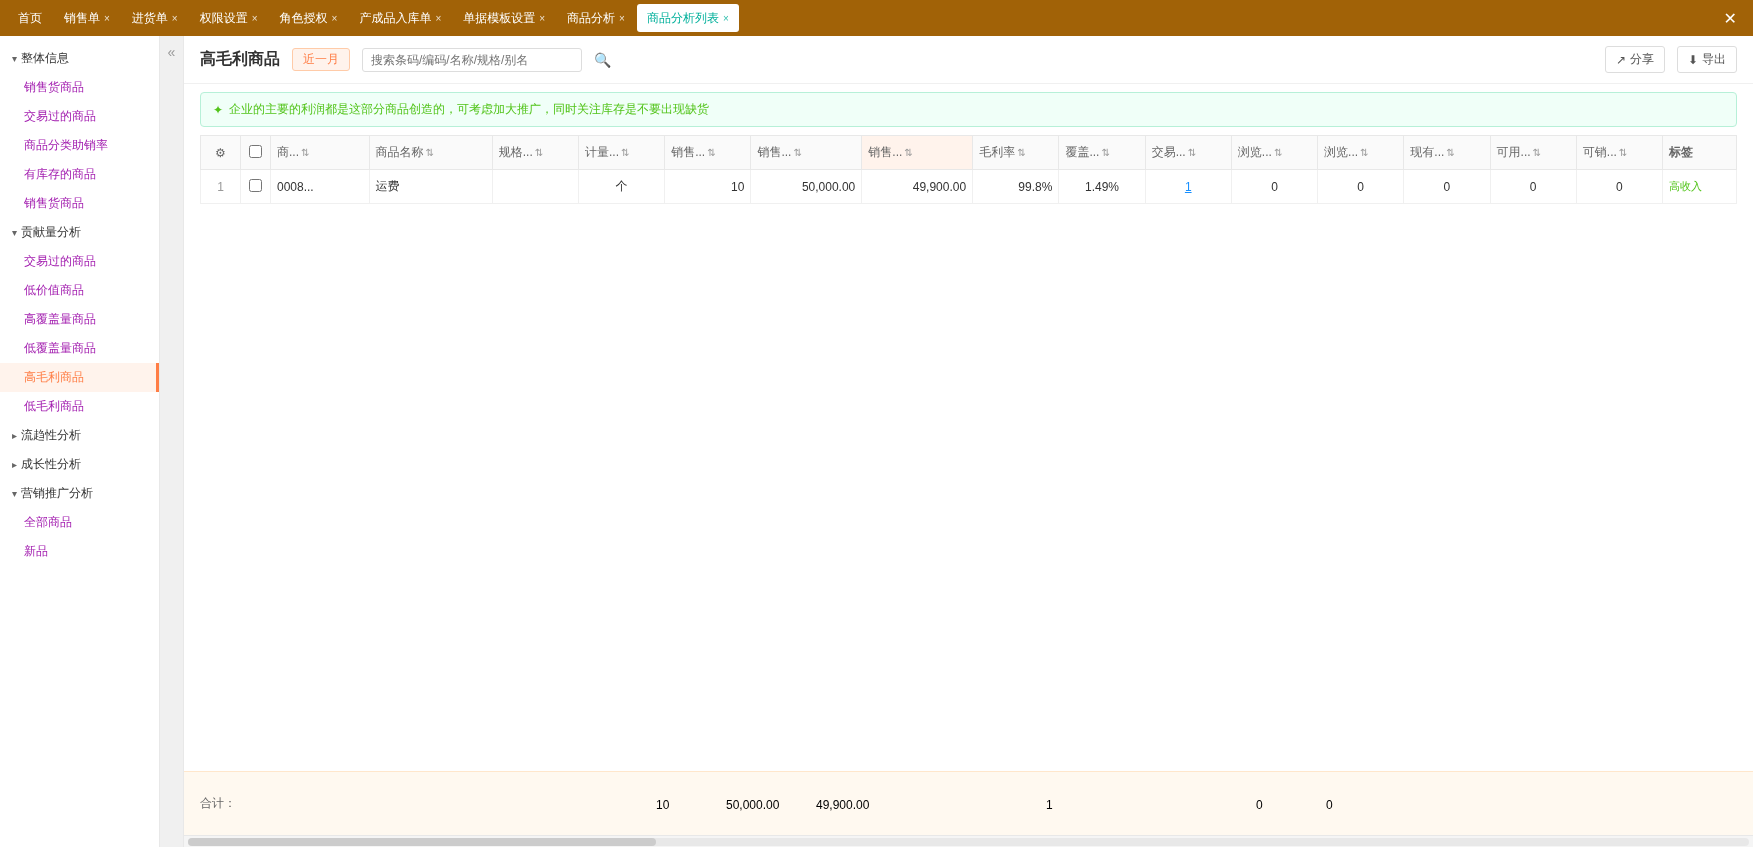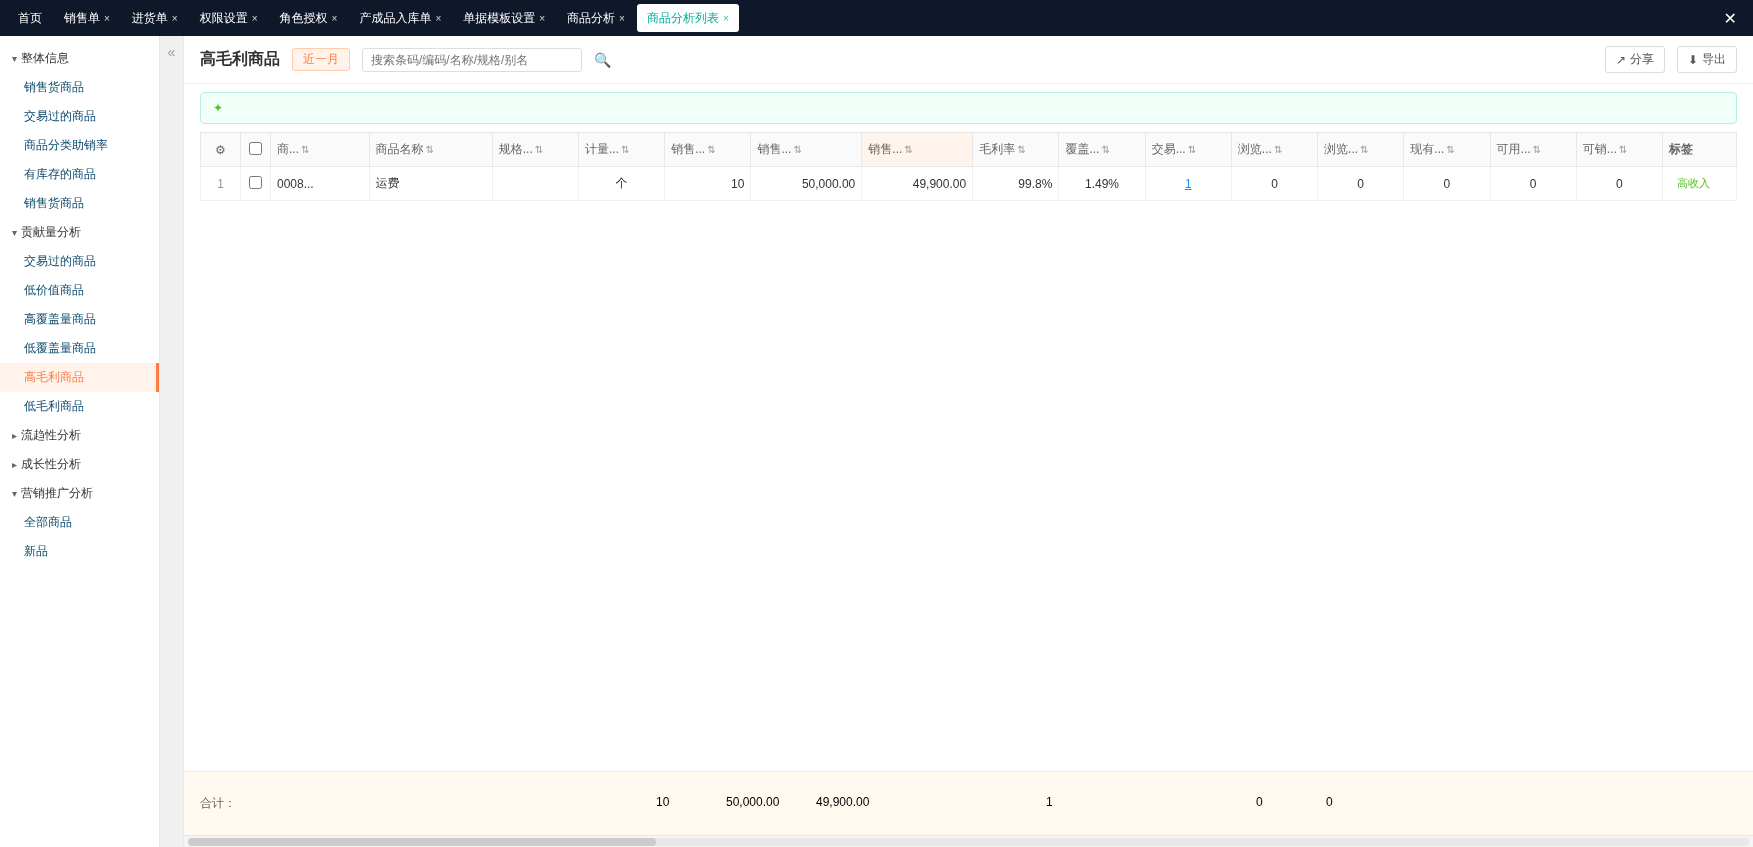--- a/index.html
+++ b/index.html
@@ -2,21 +2,21 @@
 <html><head>
   <meta charset="utf-8">
   <style>
     * { box-sizing: border-box; margin: 0; padding: 0; font-family: 'Microsoft YaHei', '微软雅黑', Arial, sans-serif; font-size: 12px; }
     body { background: #f5f5f5; overflow: hidden; width: 1753px; height: 847px; }
 
     
     .top-nav {
       display: flex;
       align-items: center;
-      background: #0f172a;
+      background: #a16207;
       height: 36px;
       padding: 0 8px;
       gap: 2px;
     }
     .top-nav .nav-item {
       padding: 0 10px;
       height: 28px;
       display: flex;
       align-items: center;
       color: #fff;
@@ -52,21 +52,21 @@
       align-items: center;
       padding: 6px 12px;
       color: #333;
       cursor: pointer;
       font-size: 12px;
       gap: 4px;
     }
     .sidebar-group-header .arrow { font-size: 10px; color: #666; }
     .sidebar-item {
       padding: 6px 12px 6px 24px;
-      color: #0c4a6e;
+      color: #a21caf;
       cursor: pointer;
       font-size: 12px;
     }
     .sidebar-item.active {
       background: #fff3ec;
       color: #ff7d45;
       border-right: 3px solid #ff7d45;
     }
 
     
@@ -179,27 +179,27 @@
       align-items: center;
       gap: 2px;
     }
     thead th .sort-icon { color: #999; font-size: 10px; }
     tbody td {
       border: 1px solid #f0f0f0;
       padding: 8px 6px;
       color: #333;
       white-space: nowrap;
     }
-    .tag-high { color: #52c41a; font-size: 11px; margin-left: 8px; }
+    .tag-high { color: #52c41a; font-size: 11px; }
     .col-link { color: #1890ff; text-decoration: underline; cursor: pointer; }
 
     
     .footer-row {
       display: flex;
-      align-items: flex-start;
+      align-items: flex-end;
       background: #fff9f0;
       border-top: 1px solid #ffe7cc;
       padding: 23px 16px;
       gap: 0;
       min-height: 38px;
       margin-top: 36px;
     }
     .footer-label { color: #666; font-size: 12px; min-width: 60px; }
     .footer-cells {
       display: flex;
@@ -362,20 +362,21 @@
         <span>分享</span>
       </button>
       <button class="action-btn">
         <span>⬇</span>
         <span>导出</span>
       </button>
     </div>
 
     <div class="info-banner">
       <span>✦</span>
+      <span>企业的主要的利润都是这部分商品创造的，可考虑加大推广，同时关注库存是不要出现缺货</span>
     </div>
 
     <div class="table-container">
       <table>
         <thead>
           <tr>
             <th style="width:40px;text-align:center;">
               <span style="cursor:pointer;">⚙</span>
             </th>
             <th style="width:30px;text-align:center;">

